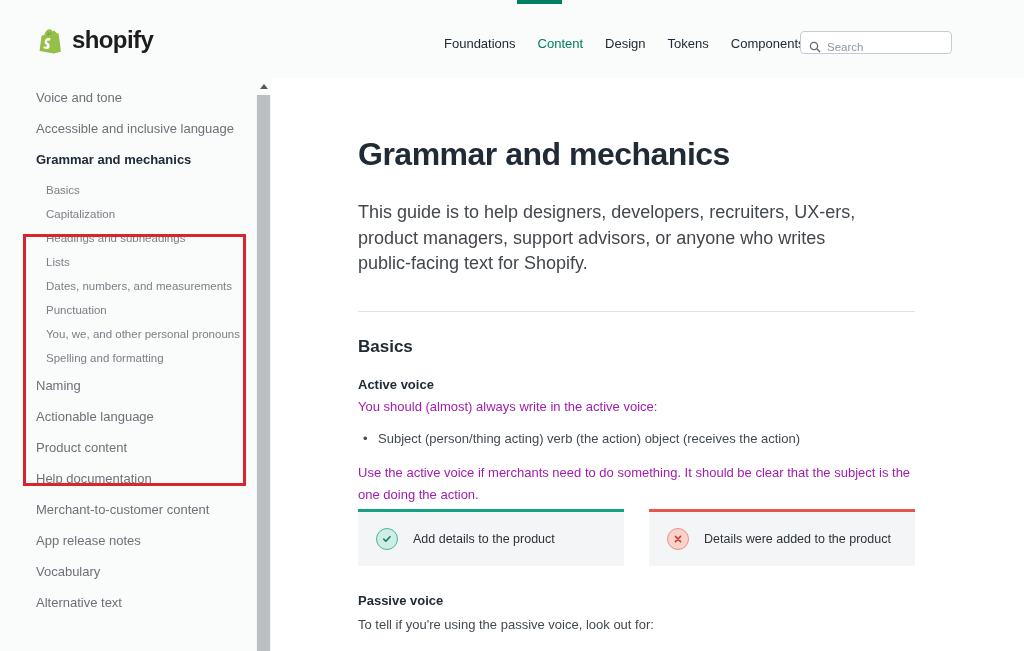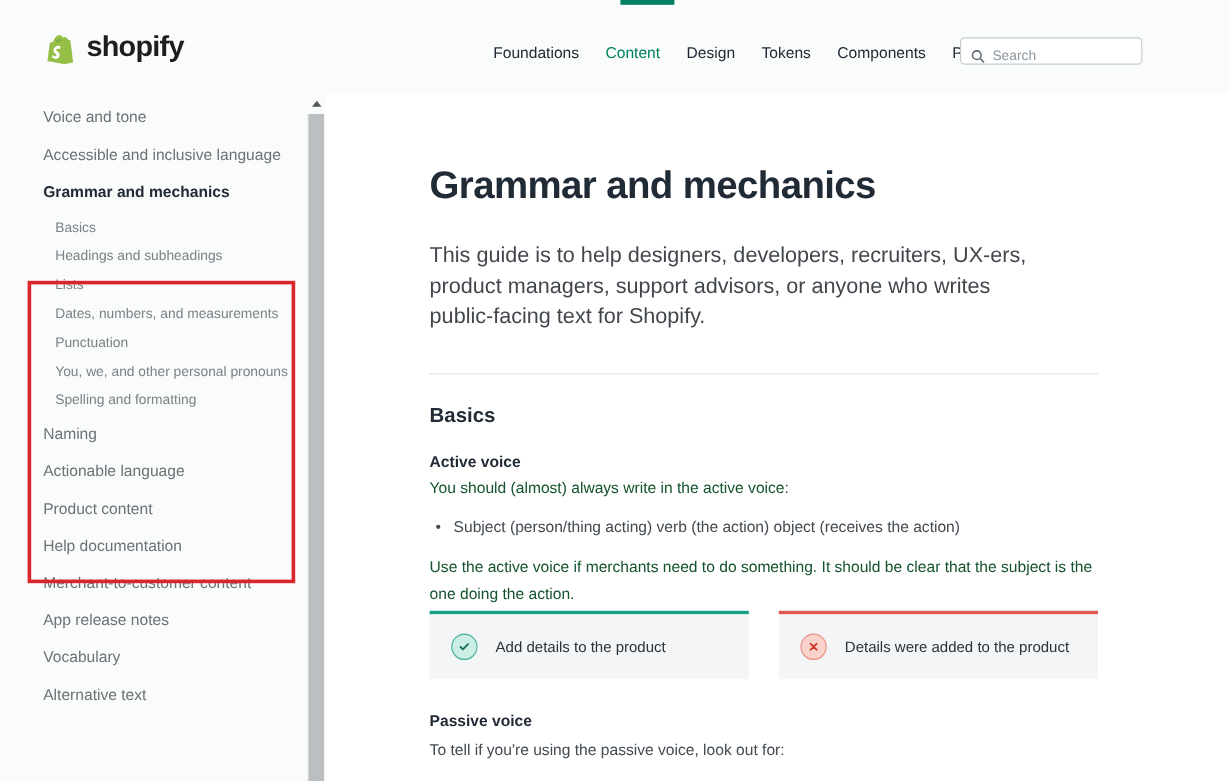--- a/index.html
+++ b/index.html
@@ -11,21 +11,21 @@
     position:relative;
     overflow:hidden;
   }
 
   
   .header { position:absolute; top:0; left:0; width:1024px; height:78px; background:#fafbfb; }
   .tab-indicator { position:absolute; top:0; left:517px; width:45px; height:4px; background:#008060; }
   .logo { position:absolute; top:26px; left:35px; display:flex; align-items:flex-start; gap:7px; }
   .logo svg { display:block; }
   .logo-word { font-size:24px; font-weight:700; letter-spacing:-0.6px; color:#1d1d1d; }
-  .nav { position:absolute; top:36px; left:411px; display:flex; gap:22px; align-items:center; }
+  .nav { position:absolute; top:36px; left:444px; display:flex; gap:22px; align-items:center; }
   .nav-item { font-size:13px; color:#212b36; cursor:pointer; white-space:nowrap; }
   .nav-item.active { color:#008060; }
   .search-box {
     position:absolute; top:31px; left:800px; width:152px; height:23px;
     background:#ffffff; border:1px solid #c4cdd5; border-radius:4px;
     display:flex; align-items:flex-end; padding:0 8px; gap:6px;
   }
   .search-box input {
     border:none; outline:none; background:transparent; width:100%;
     font-family:"Liberation Sans", sans-serif; font-size:11.5px; color:#212b36;
@@ -51,21 +51,21 @@
   
   .main { position:absolute; top:78px; left:271px; width:753px; height:573px; background:#ffffff; overflow:hidden; }
   .content { position:absolute; left:87px; top:0; width:557px; }
   .page-title { margin-top:55px; font-size:32px; line-height:42px; font-weight:700; letter-spacing:-0.5px; color:#212b36; }
   .intro { margin-top:25px; font-size:18px; line-height:25.5px; color:#42474d; }
   .intro span { display:block; }
   .divider { margin-top:34px; border:none; border-top:1px solid #dfe3e8; height:0; width:557px; }
   .h2 { margin-top:24px; font-size:17px; line-height:21px; font-weight:600; color:#212b36; }
   .h3 { margin-top:19px; font-size:13px; line-height:17px; font-weight:700; color:#212b36; }
   .h3.pv { margin-top:26px; }
-  .body-p { margin-top:5px; font-size:13px; line-height:17px; color:#14532d; }
+  .body-p { margin-top:5px; font-size:13px; line-height:17px; color:#a21caf; }
   .body-p.gap { margin-top:15px; line-height:22px; }
   .body-p.gap span { display:block; }
   .bullets { margin-top:15px; list-style:none; }
   .bullets li { font-size:13px; line-height:17px; color:#424a51; padding-left:20px; position:relative; }
   .bullets li::before { content:"•"; position:absolute; left:5px; color:#424a51; }
 
   
   .cards { margin-top:3px; display:flex; gap:25px; width:557px; }
   .card { flex:1; border-top:3px solid; }
   .card.do { border-top-color:#17a184; }
@@ -114,20 +114,21 @@
     <input type="text" placeholder="Search" style="">
   </div>
 </div>
 
 <div class="sidebar">
   <div class="side-list">
     <div class="side-item">Voice and tone</div>
     <div class="side-item">Accessible and inclusive language</div>
     <div class="side-item active">Grammar and mechanics</div>
     <div class="side-sub">Basics</div>
+    <div class="side-sub">Capitalization</div>
     <div class="side-sub">Headings and subheadings</div>
     <div class="side-sub">Lists</div>
     <div class="side-sub">Dates, numbers, and measurements</div>
     <div class="side-sub">Punctuation</div>
     <div class="side-sub">You, we, and other personal pronouns</div>
     <div class="side-sub">Spelling and formatting</div>
     <div class="side-item">Naming</div>
     <div class="side-item">Actionable language</div>
     <div class="side-item">Product content</div>
     <div class="side-item">Help documentation</div>

